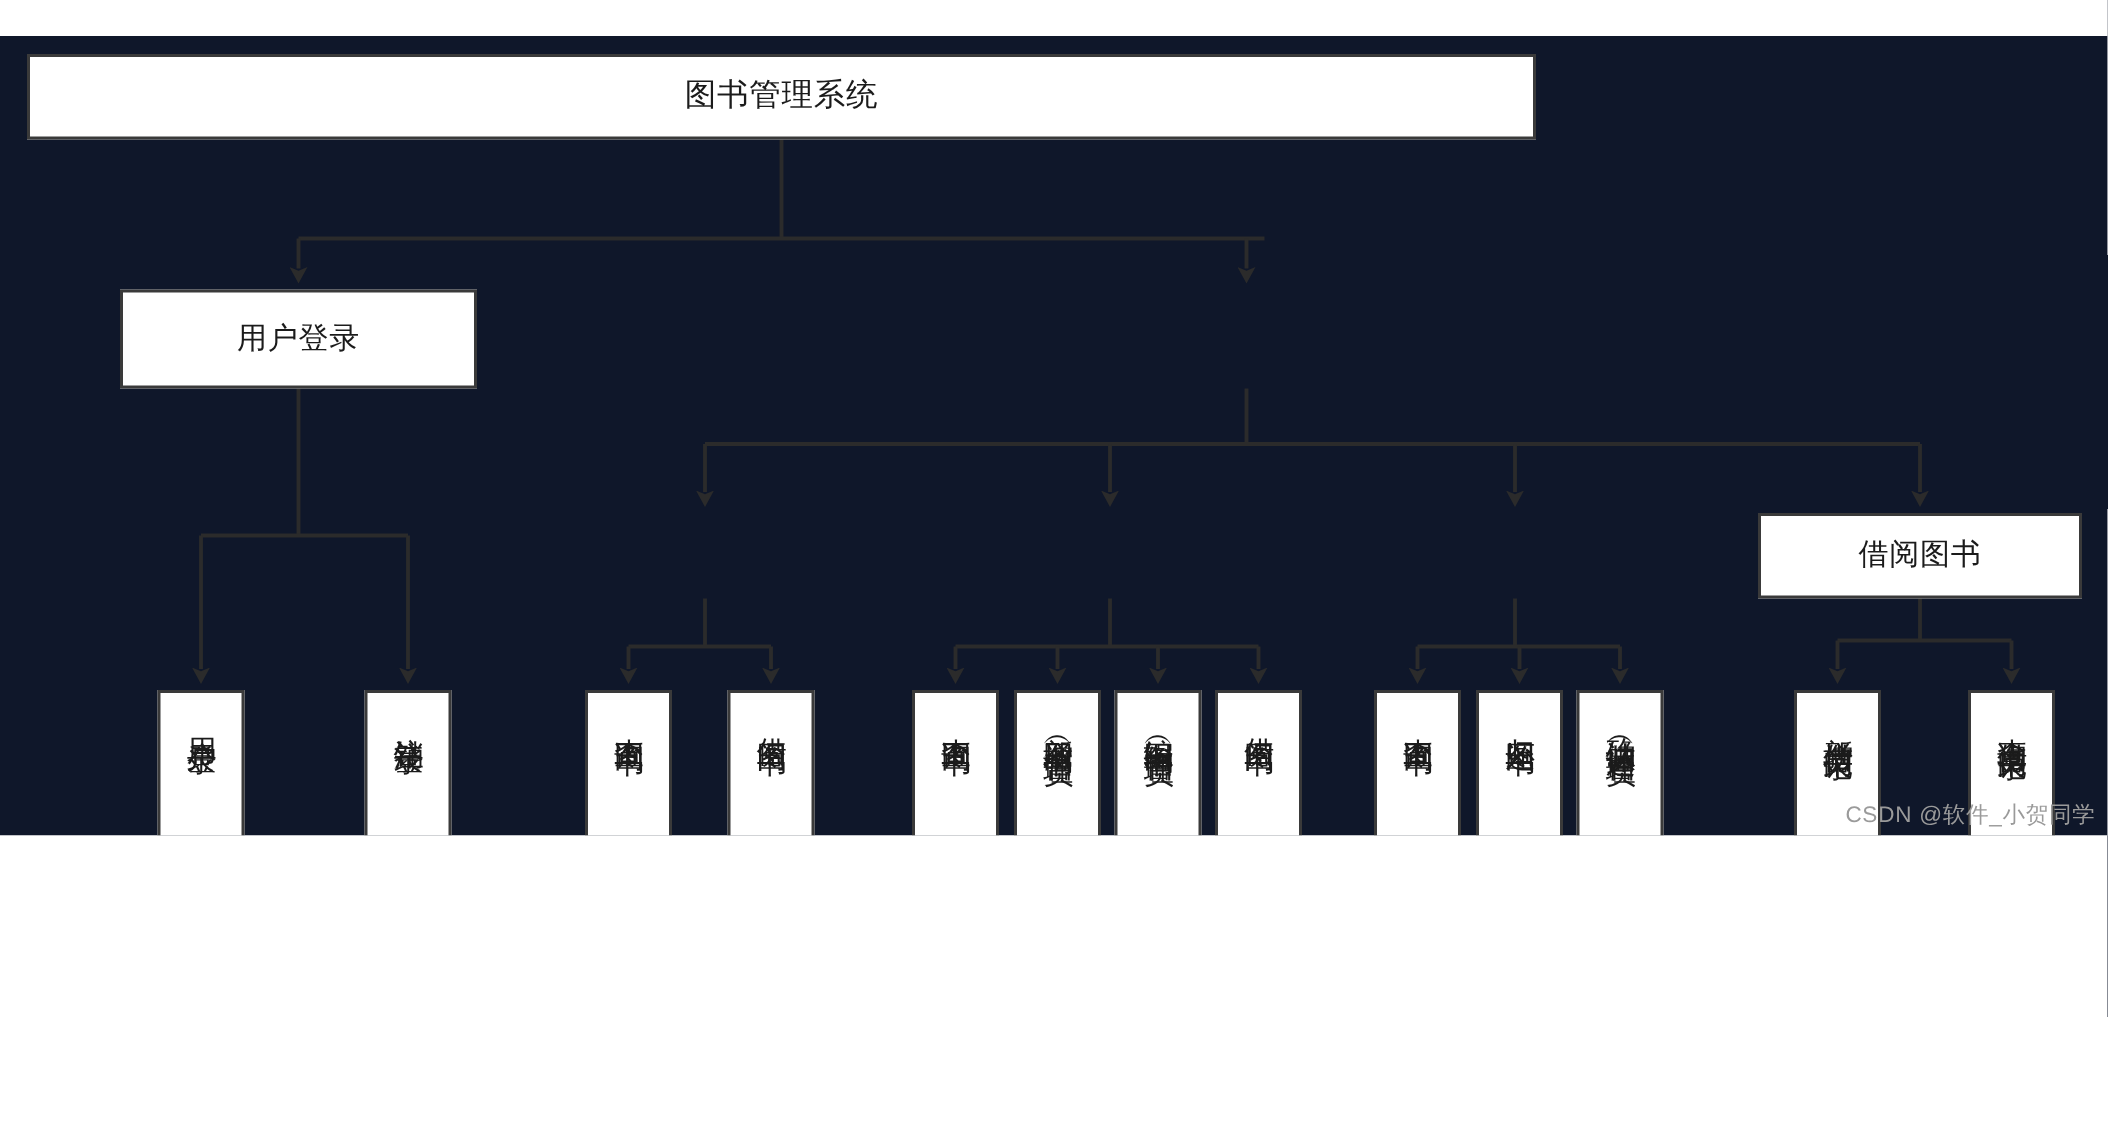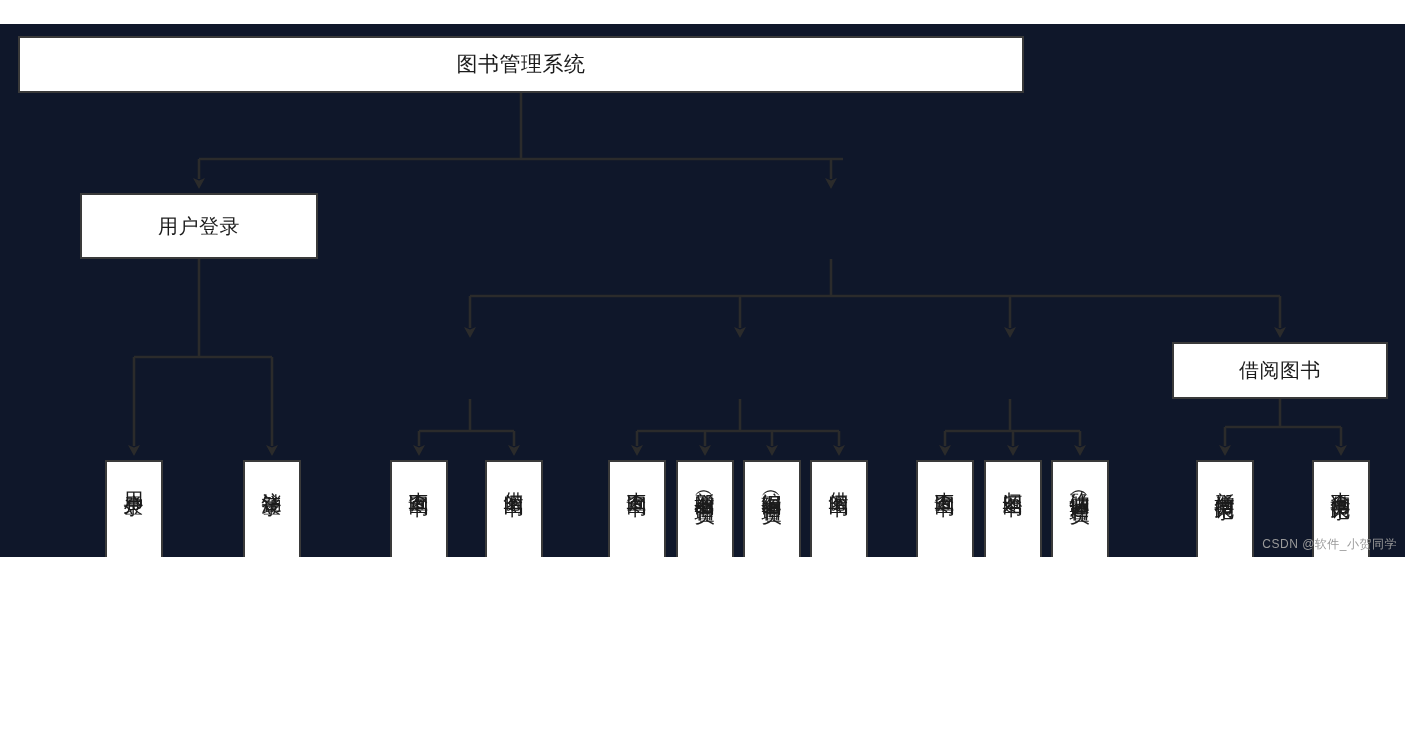--- a/index.html
+++ b/index.html
@@ -64,21 +64,21 @@
     font-size: 20px;
     line-height: 1.1;
     letter-spacing: 2px;
     white-space: nowrap;
   }
   
   #watermark {
     position: absolute;
     right: 8px;
     bottom: 4px;
-    font-size: 12px;
+    font-size: 15px;
     color: #9a9a9a;
     letter-spacing: 0.5px;
     white-space: nowrap;
   }
 </style>
 </head>
 <body>
 
 <div id="canvas">
 

